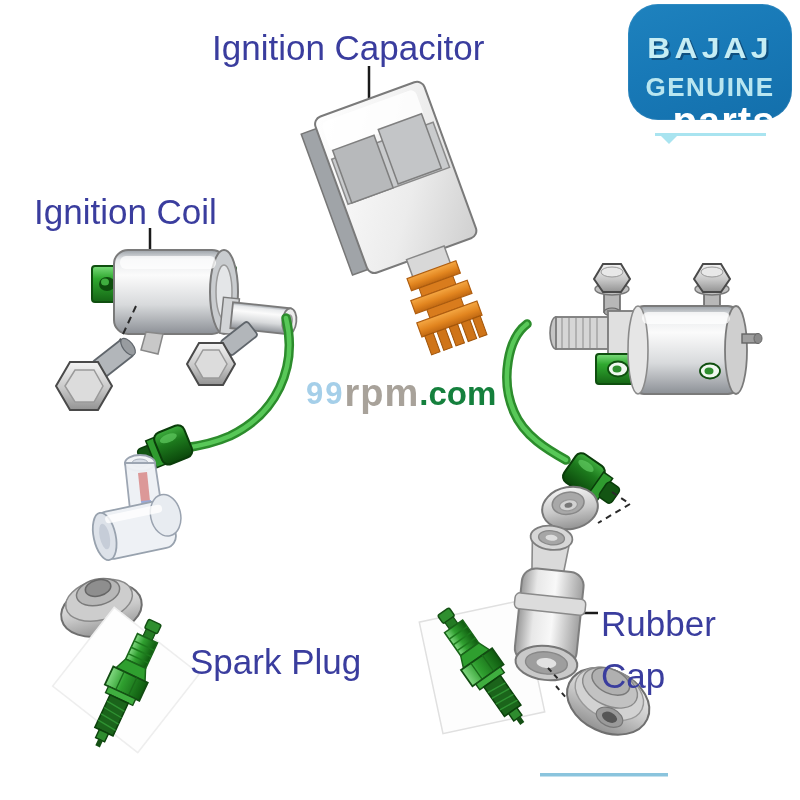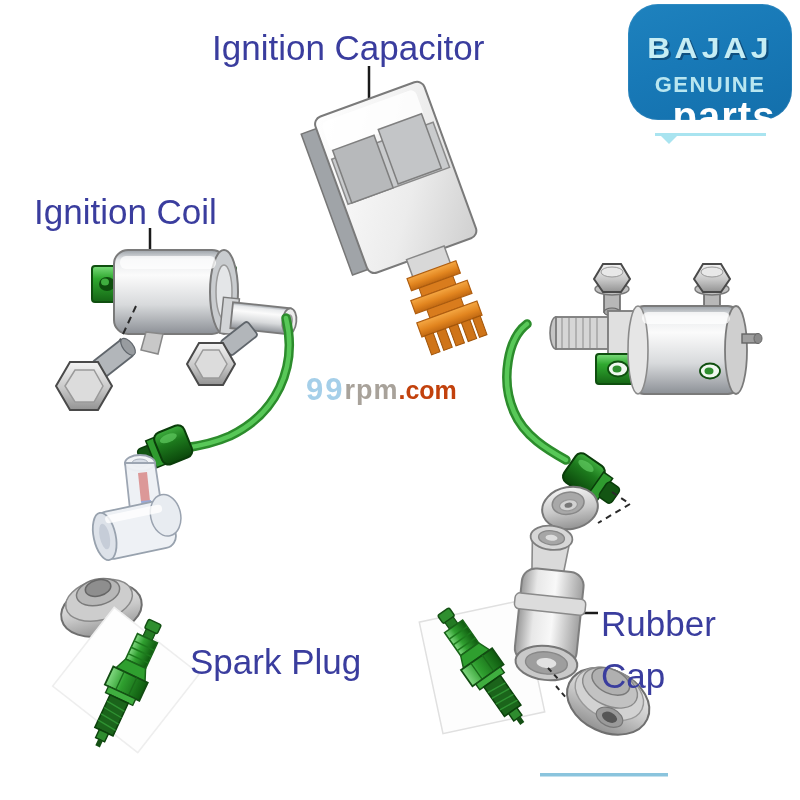--- a/index.html
+++ b/index.html
@@ -18,41 +18,41 @@
     position:absolute;left:628px;top:4px;width:164px;height:116px;
     background:linear-gradient(160deg,#1e82be 0%,#1879b7 45%,#136fab 100%);
     border-radius:30px;text-align:center;box-shadow:inset 0 0 0 1px rgba(255,255,255,.08);
   }
   .badge-brand{
     margin-top:27px;font-size:30px;font-weight:800;color:#c6edf4;
     letter-spacing:4px;transform:scaleX(1.06);
     text-shadow:2px 2px 0 rgba(9,48,84,.55);
   }
   .badge-genuine{
-    margin-top:7px;font-size:22px;font-weight:600;color:#b9e6f0;letter-spacing:1.5px;
+    margin-top:7px;font-size:26px;font-weight:600;color:#b9e6f0;letter-spacing:1.5px;
   }
   .badge-parts{
     margin-top:-4px;font-size:40px;font-weight:800;color:#ffffff;letter-spacing:1px;margin-left:28px;
   }
   .badge-underline{
     position:absolute;left:27px;right:26px;top:129px;height:3px;background:#a9e4f0;
   }
   .badge-arrow{
     position:absolute;left:33px;top:132px;width:0;height:0;
     border-left:8px solid transparent;border-right:8px solid transparent;
     border-top:8px solid #a9e4f0;
   }
   
   .watermark{
     position:absolute;left:306px;top:372px;display:flex;align-items:center;
     user-select:none;
   }
   .wm-num{color:#a5cfe9;font-size:31px;font-weight:600;letter-spacing:2px;}
-  .wm-rpm{color:#a8a29a;font-size:27px;font-weight:700;letter-spacing:1px;}
-  .wm-com{color:#c2410c;font-size:25px;font-weight:600;}
+  .wm-rpm{color:#a8a29a;font-size:38px;font-weight:700;letter-spacing:1px;}
+  .wm-com{color:#15803d;font-size:33px;font-weight:600;}
 </style>
 </head>
 <body>
 
 <svg id="art" width="800" height="800" viewBox="0 0 800 800">
   <defs>
     <linearGradient id="gradCyl" x1="0" y1="0" x2="0" y2="1">
       <stop offset="0" stop-color="#9aa0a6"></stop>
         <stop offset="0.12" stop-color="#e8eaec"></stop>
       <stop offset="0.3" stop-color="#fbfbfb"></stop>

